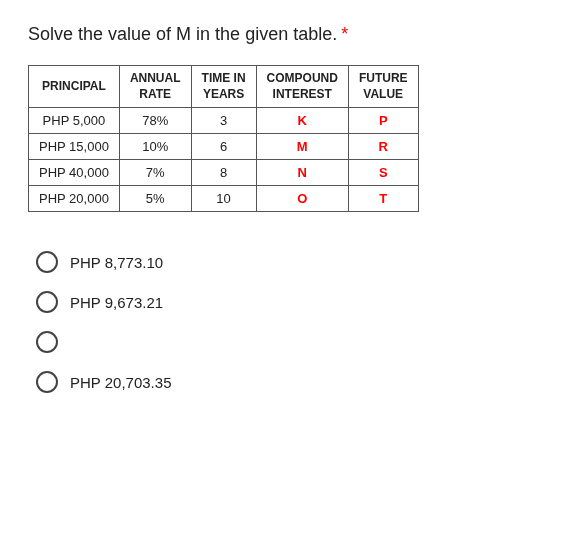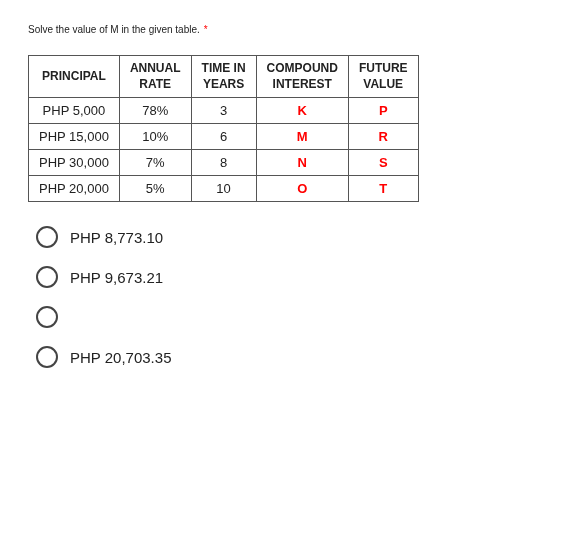--- a/index.html
+++ b/index.html
@@ -12,33 +12,33 @@
       font-family: Arial, sans-serif;
       background: #ffffff;
       width: 577px;
       min-height: 559px;
       padding: 24px 28px;
       font-size: 14px;
       color: #222;
     }
 
     .question-title {
-      font-size: 10px;
+      font-size: 18px;
       margin-bottom: 20px;
       font-weight: normal;
     }
 
     .question-title .required {
       color: red;
       margin-left: 4px;
     }
 
     .table-wrapper {
       overflow: hidden;
-      margin-bottom: 24px;
+      margin-bottom: 39px;
     }
 
     table {
       border-collapse: collapse;
       font-size: 13px;
     }
 
     table td, table th {
       border: 1px solid #555;
       padding: 5px 10px;
@@ -111,21 +111,21 @@
           <td class="red-bold" style="color: red; font-weight: bold;">P</td>
         </tr>
         <tr>
           <td>PHP 15,000</td>
           <td>10%</td>
           <td>6</td>
           <td class="red-bold" style="color: red; font-weight: bold;">M</td>
           <td class="red-bold" style="color: red; font-weight: bold;">R</td>
         </tr>
         <tr>
-          <td>PHP 30,000</td>
+          <td>PHP 40,000</td>
           <td>7%</td>
           <td>8</td>
           <td class="red-bold" style="color: red; font-weight: bold;">N</td>
           <td class="red-bold" style="color: red; font-weight: bold;">S</td>
         </tr>
         <tr>
           <td>PHP 20,000</td>
           <td>5%</td>
           <td>10</td>
           <td class="red-bold" style="color: red; font-weight: bold;">O</td>

